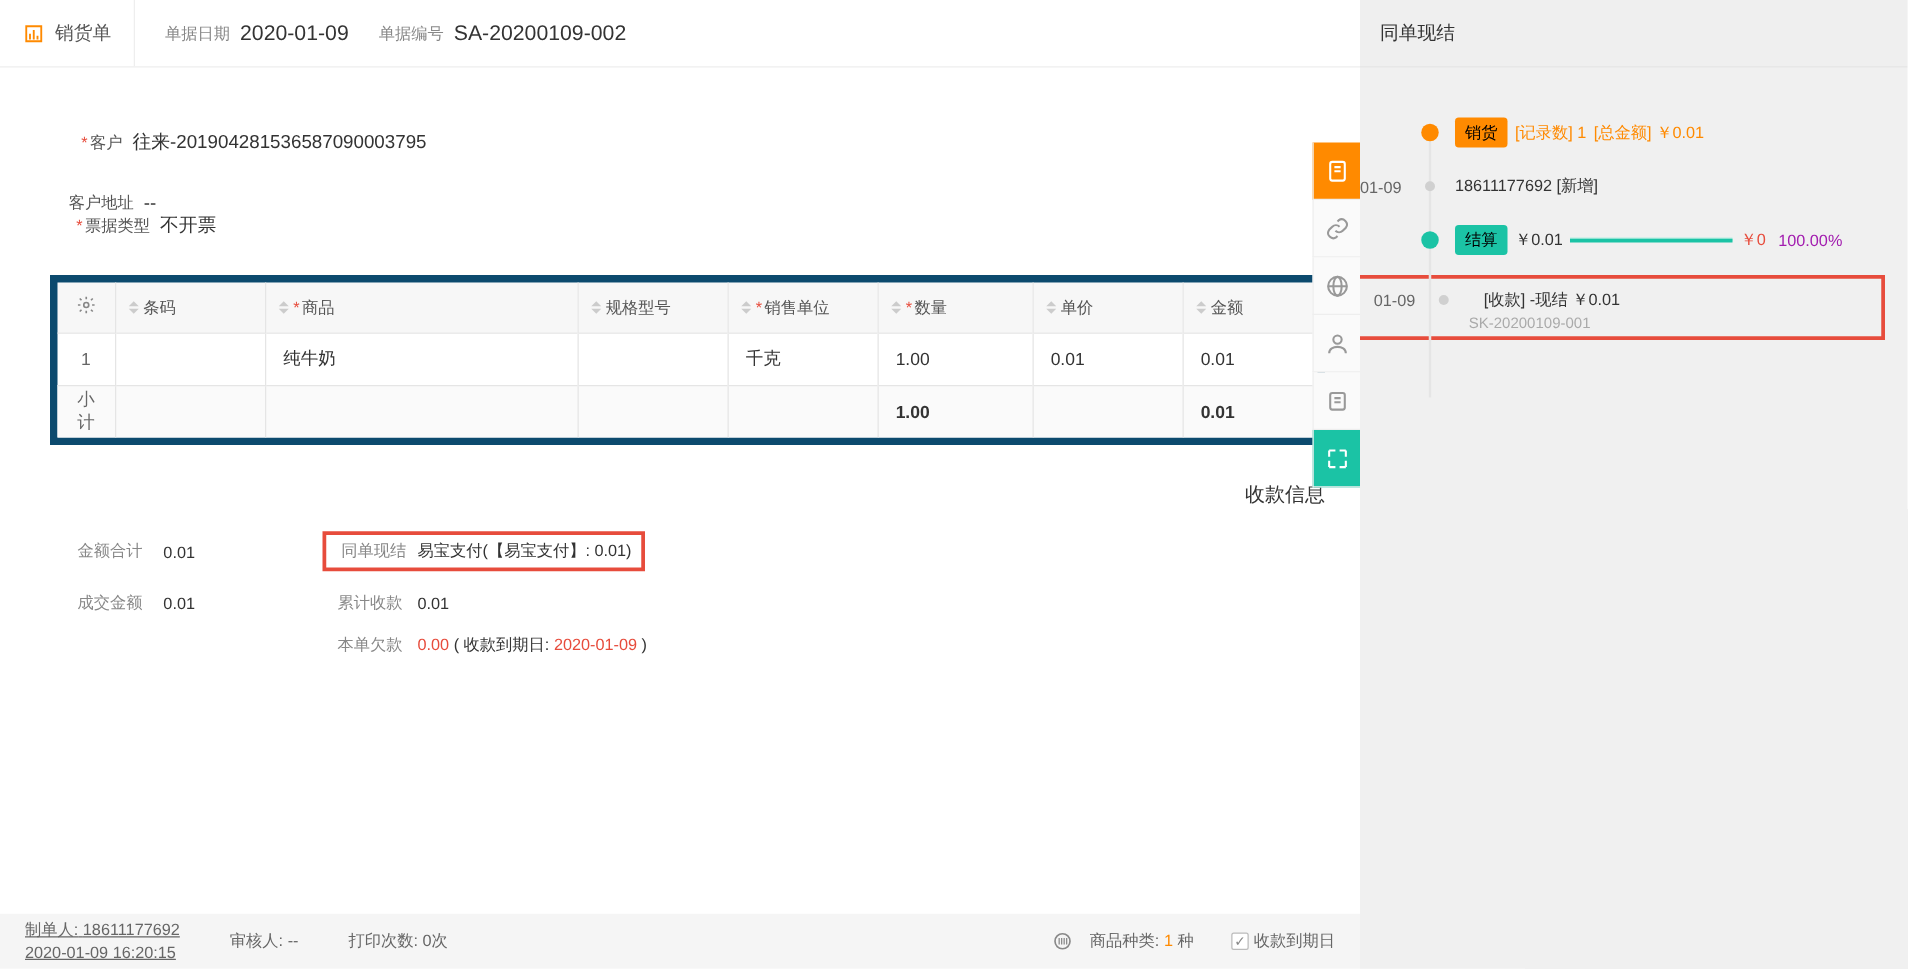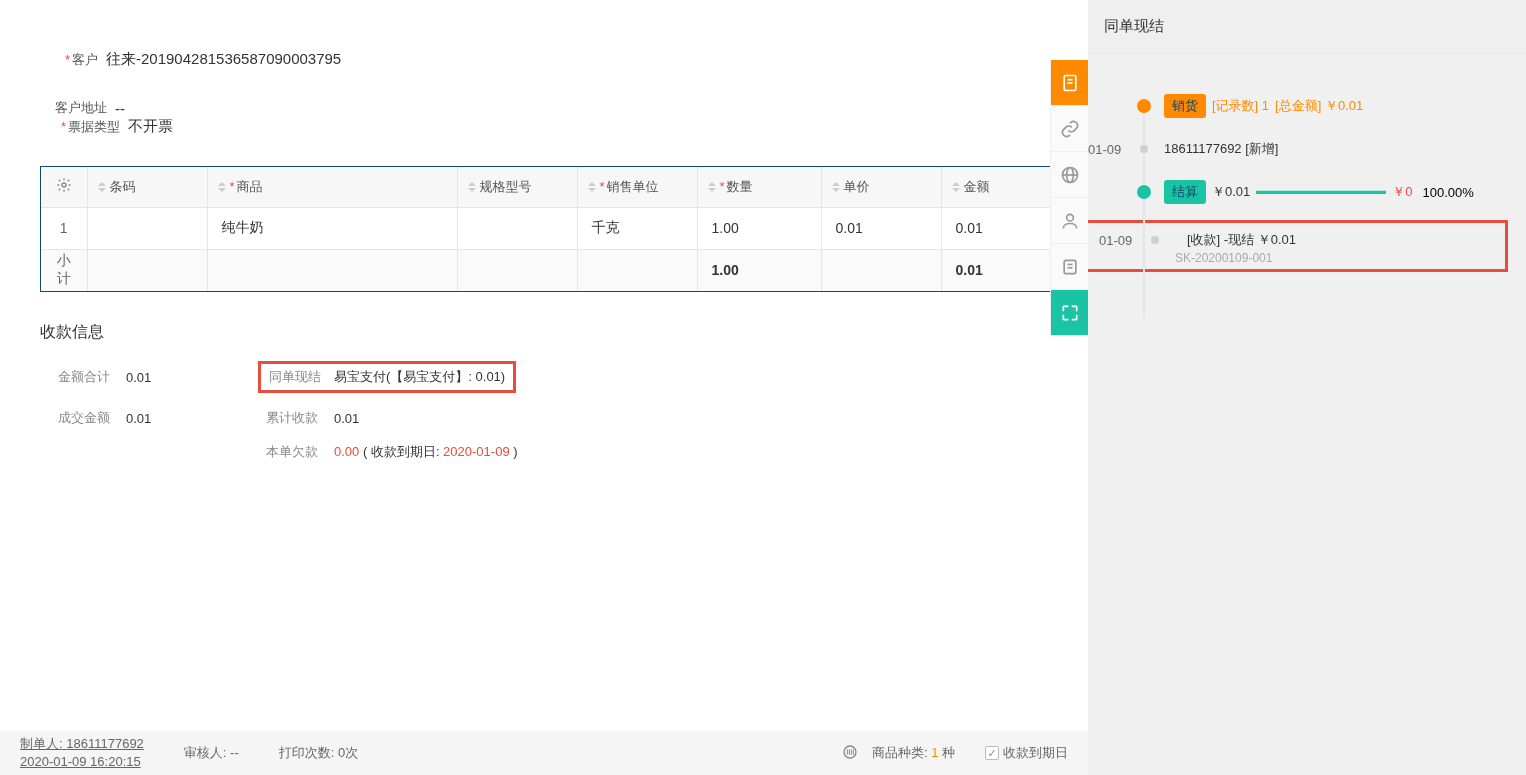--- a/index.html
+++ b/index.html
@@ -17,40 +17,40 @@
 .header-label { color: #888; font-size: 13px; }
 .header-value { color: #333; font-size: 17px; }
 
 .content-area { padding: 50px 28px 0 40px; position: relative; }
 .form-row { display: flex; margin-bottom: 30px; flex-direction: column; }
 .form-group { display: flex; align-items: center; min-width: 560px; }
 .form-label { display: inline-block; min-width: 58px; text-align: right; margin-right: 8px; color: #555; }
 .req-star { color: #e74c3c; margin-right: 2px; }
 .form-value { color: #333; font-size: 15px; }
 
-.table-wrap { margin-top: 18px; border: 1px solid #0c4a6e; }
+.table-wrap { margin-top: 18px; border: 6px solid #0c4a6e; }
 table { width: 100%; border-collapse: collapse; }
 thead tr { background: #f7f7f7; height: 40px; }
 th { text-align: left; padding: 0 10px; border-right: 1px solid #e5e5e5; color: #555; font-weight: normal; font-size: 13px; position: relative; }
 th:last-child { border-right: none; }
 .sort-arrows { display: inline-flex; flex-direction: column; margin-right: 4px; vertical-align: middle; line-height: 5px; }
 .sort-arrows span { width: 0; height: 0; border-left: 4px solid transparent; border-right: 4px solid transparent; }
 .arrow-up { border-bottom: 4px solid #ccc; margin-bottom: 2px; }
 .arrow-down { border-top: 4px solid #ccc; }
 .gear-icon-cell { width: 46px; text-align: center; }
 .gear-svg { width: 16px; height: 16px; fill: #888; }
 tbody tr { height: 42px; }
 tbody tr.subtotal-row { background: #fafafa; }
 td { padding: 0 14px; border-right: 1px solid #e5e5e5; border-top: 1px solid #e5e5e5; font-size: 14px; }
 td:last-child { border-right: none; }
 .idx-cell { text-align: center; color: #666; }
 .num-cell { text-align: left; }
 .bold-num { font-weight: bold; }
 
-.payment-section { margin-top: 30px; }
+.payment-section { margin-top: 30px; text-align: right; }
 .payment-title { font-size: 16px; margin-bottom: 18px; color: #333; }
 .payment-row { display: flex; align-items: center; margin-bottom: 16px; padding-left: 18px; }
 .pay-label { color: #888; min-width: 56px; margin-right: 12px; }
 .pay-value { color: #333; margin-right: 110px; min-width: 30px; }
 .red-text { color: #e74c3c; }
 .highlight-red-box { border: 3px solid #e74c3c; padding: 4px 8px; display: inline-flex; align-items: center; margin-left: -8px; }
 
 .side-icons { position: absolute; right: 0; top: 60px; display: flex; flex-direction: column; z-index: 5; }
 .side-icon-btn { width: 38px; height: 46px; display: flex; align-items: center; justify-content: center; background: #fafafa; border-left: 1px solid #eee; border-bottom: 1px solid #eee; cursor: pointer; }
 .side-icon-btn.active { background: #ff8a00; }
@@ -62,44 +62,61 @@
 .right-header { height: 54px; display: flex; align-items: center; padding: 0 16px; font-size: 15px; color: #333; border-bottom: 1px solid #e5e5e5; background: #efefef; }
 .timeline { padding: 40px 18px 0 30px; position: relative; }
 .tl-line { position: absolute; left: 55px; top: 54px; width: 2px; height: 210px; background: #e5e5e5; }
 .tl-row { display: flex; align-items: center; margin-bottom: 22px; position: relative; }
 .tl-dot-big { width: 14px; height: 14px; border-radius: 50%; position: absolute; left: 19px; }
 .tl-dot-small { width: 8px; height: 8px; border-radius: 50%; background: #d0d0d0; position: absolute; left: 22px; }
 .tl-dot-orange { background: #ff8a00; }
 .tl-dot-teal { background: #1bc3a5; }
 .tl-date { position: absolute; left: -30px; font-size: 13px; color: #666; }
 .tl-content { margin-left: 46px; display: flex; align-items: center; flex-wrap: wrap; gap: 6px; }
-.tl-badge { padding: 3px 8px; border-radius: 3px; color: #0c4a6e; font-size: 13px; }
+.tl-badge { padding: 3px 8px; border-radius: 3px; color: #000000; font-size: 13px; }
 .tl-badge-orange { background: #ff8a00; }
 .tl-badge-teal { background: #1bc3a5; }
 .tl-text-orange { color: #ff8a00; font-size: 13px; }
 .tl-progress-bar { width: 130px; height: 3px; background: #1bc3a5; box-shadow: 0 -1px 0 #b6ede2; }
 .tl-red { color: #e74c3c; font-size: 13px; }
-.tl-pct { color: #000000; font-size: 13px; margin-left: 4px; }
+.tl-pct { color: #a21caf; font-size: 13px; margin-left: 4px; }
 .tl-gray-text { color: #aaa; font-size: 12px; margin-left: 46px; margin-top: 2px; }
 .tl-highlight-box { border: 3px solid #e74c3c; padding: 8px 10px 4px 10px; margin-left: -36px; margin-top: -6px; }
 
 .footer-bar { position: absolute; bottom: 0; left: 0; width: 1088px; background: #f5f5f5; height: 44px; display: flex; align-items: center; padding: 0 20px; font-size: 13px; color: #666; }
 .footer-left { display: flex; flex-direction: column; line-height: 18px; text-decoration: underline; }
 .footer-field { margin-left: 40px; }
-.footer-right { margin-left: auto; display: flex; gap: 10px; }
+.footer-right { margin-left: auto; display: flex; align-items: center; gap: 10px; }
 .footer-orange { color: #ff8a00; }
 .checkbox-mock { width: 14px; height: 14px; border: 1px solid #bbb; border-radius: 2px; display: inline-flex; align-items: center; justify-content: center; background: #fff; margin-right: 4px; }
 .checkmark { color: #888; font-size: 11px; }
 .prod-type-icon { width: 16px; height: 16px; fill: #888; margin-right: 4px; }
 </style>
 </head>
 <body>
 
 <div class="main-container">
   <div class="left-panel">
+    <div class="header-bar">
+      <div class="tab-title-box">
+        <svg class="tab-icon" viewBox="0 0 24 24">
+            <path d="M4 4h16v16H4z" fill="none" stroke="#ff8a00" stroke-width="2"></path>
+            <path d="M8 18v-6M12 18v-10M16 18v-4" stroke="#ff8a00" stroke-width="2" fill="none"></path>
+          </svg>
+        <span class="tab-title">销货单</span>
+      </div>
+      <div class="header-field">
+        <span class="header-label">单据日期</span>
+        <span class="header-value">2020-01-09</span>
+      </div>
+      <div class="header-field">
+        <span class="header-label">单据编号</span>
+        <span class="header-value">SA-20200109-002</span>
+      </div>
+    </div>
 
     <div class="content-area">
       <div class="side-icons">
         <div class="side-icon-btn active">
             <svg viewBox="0 0 24 24">
               <rect x="5" y="3" width="14" height="18" rx="2" fill="none" stroke-width="2"></rect>
               <line x1="9" y1="8" x2="15" y2="8" stroke-width="2"></line>
               <line x1="9" y1="12" x2="15" y2="12" stroke-width="2"></line>
             </svg>
           </div>

